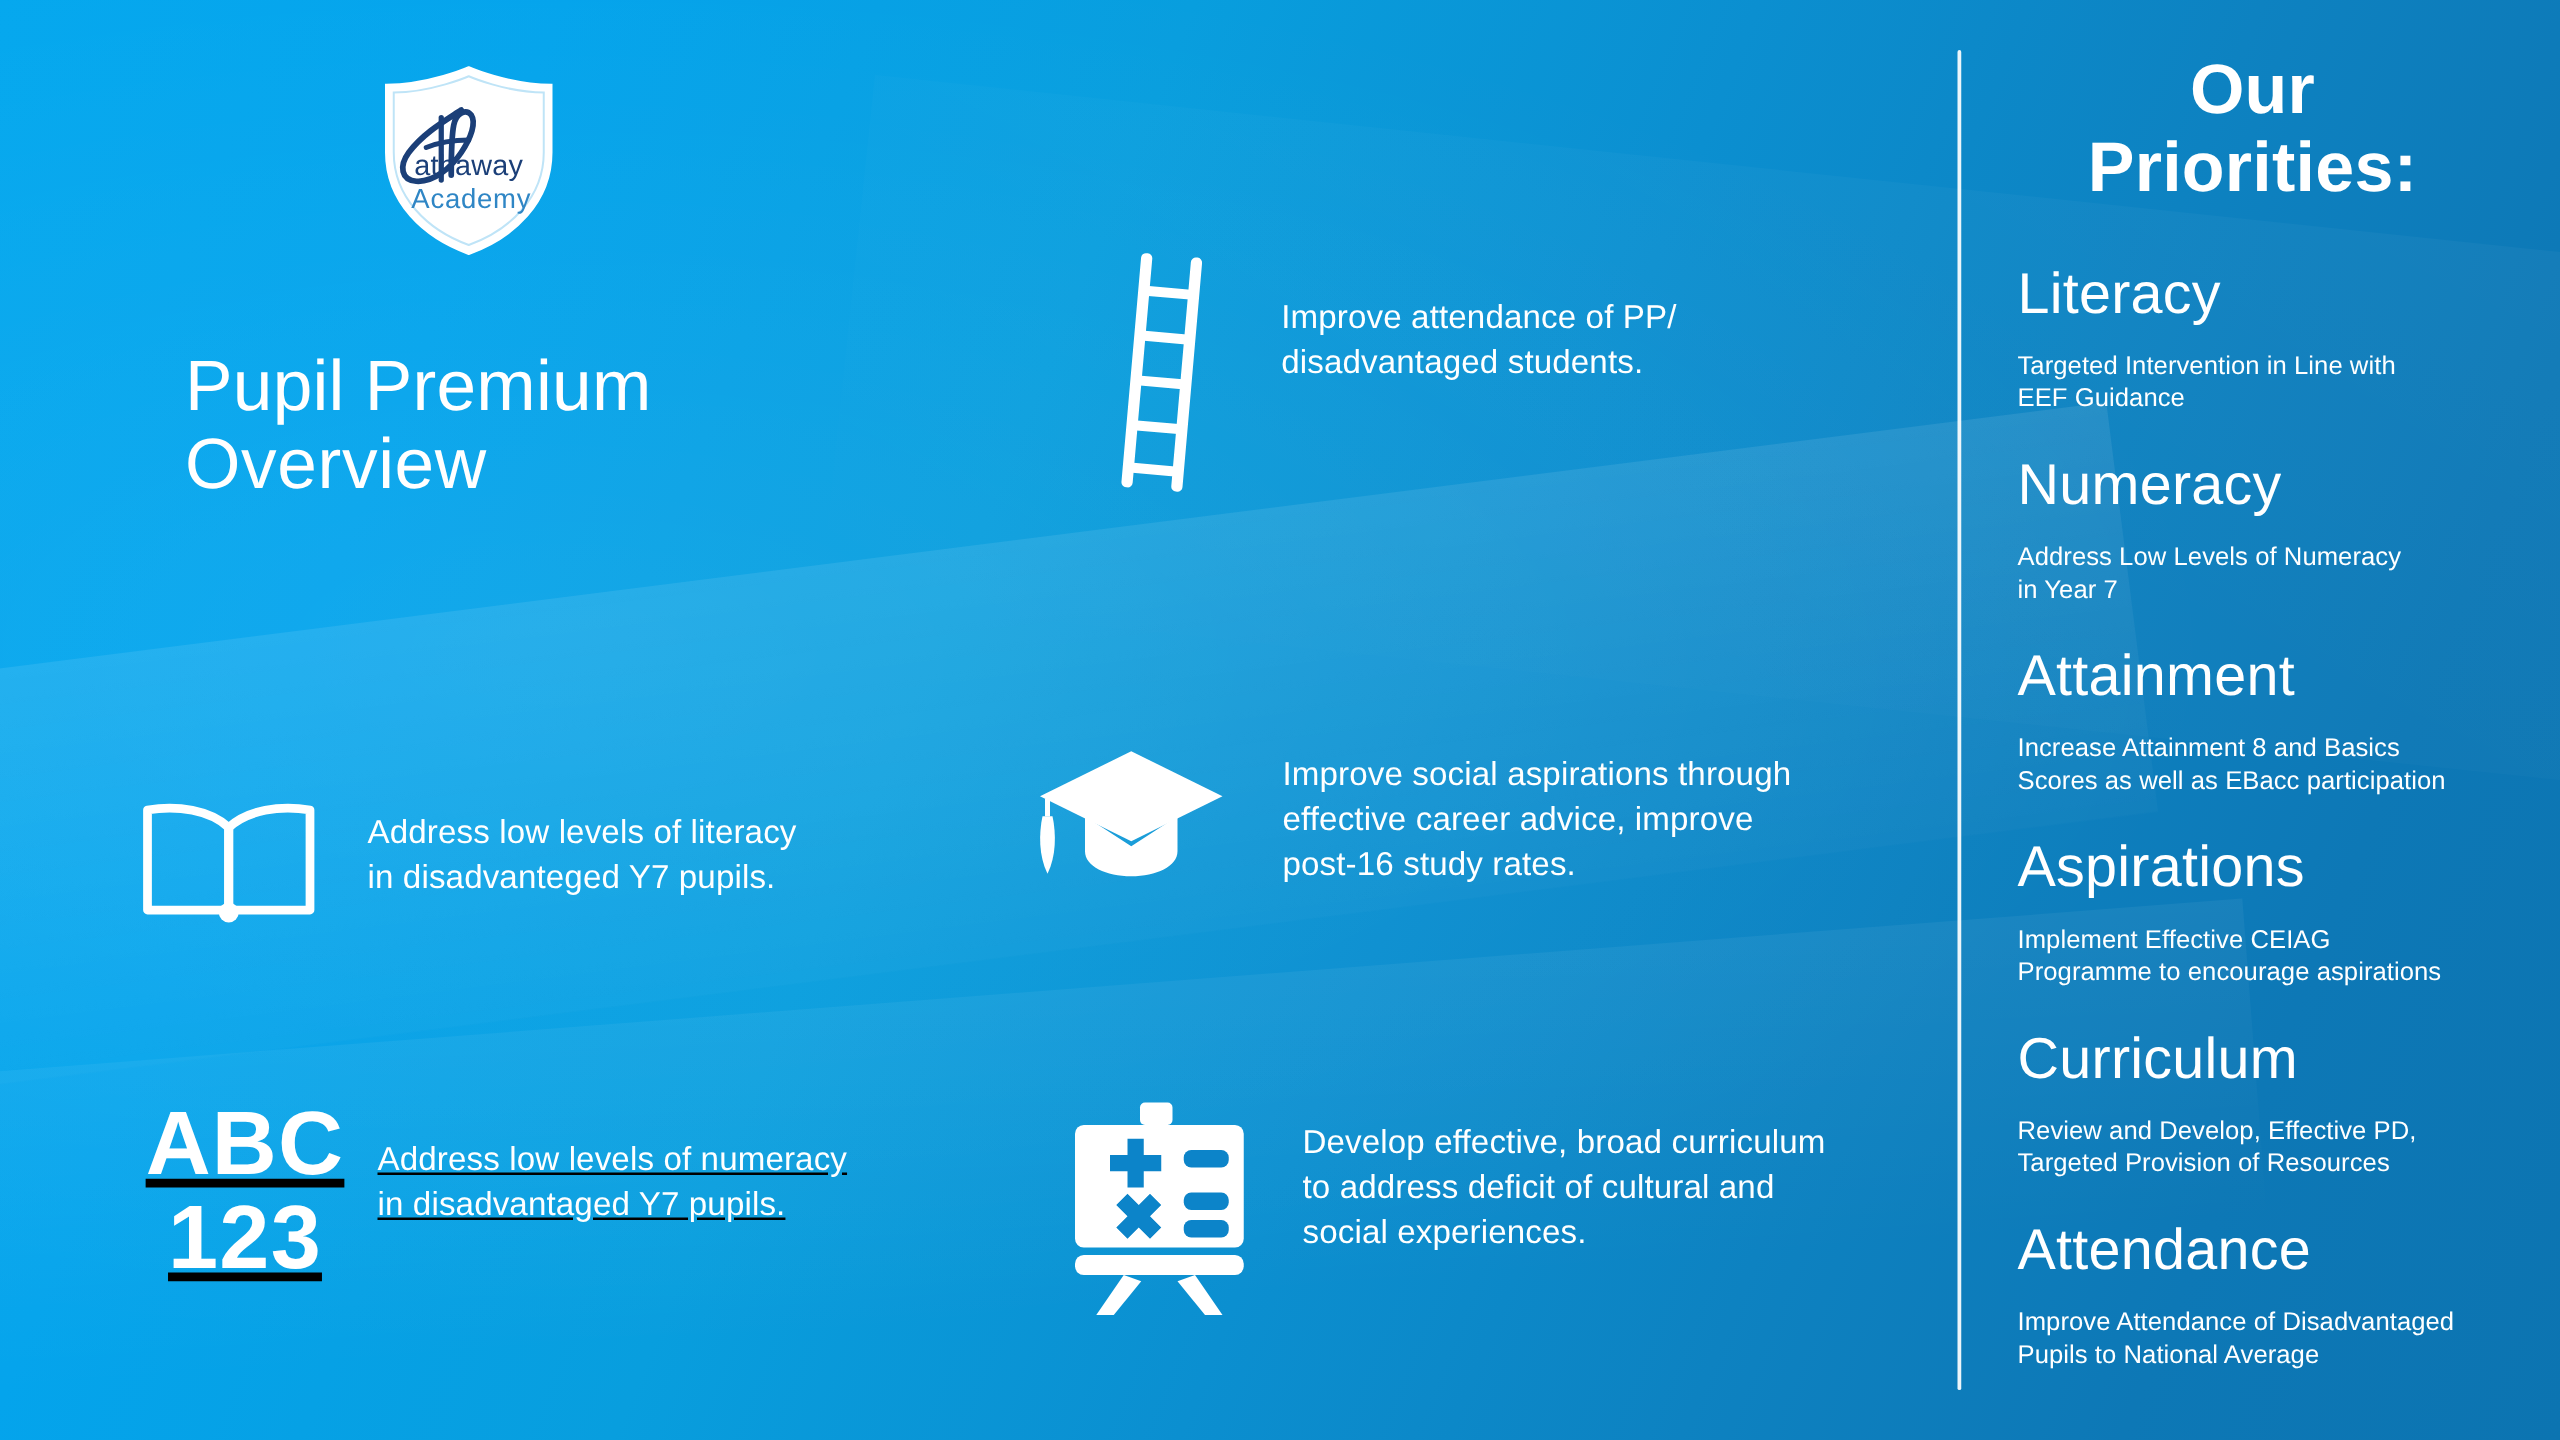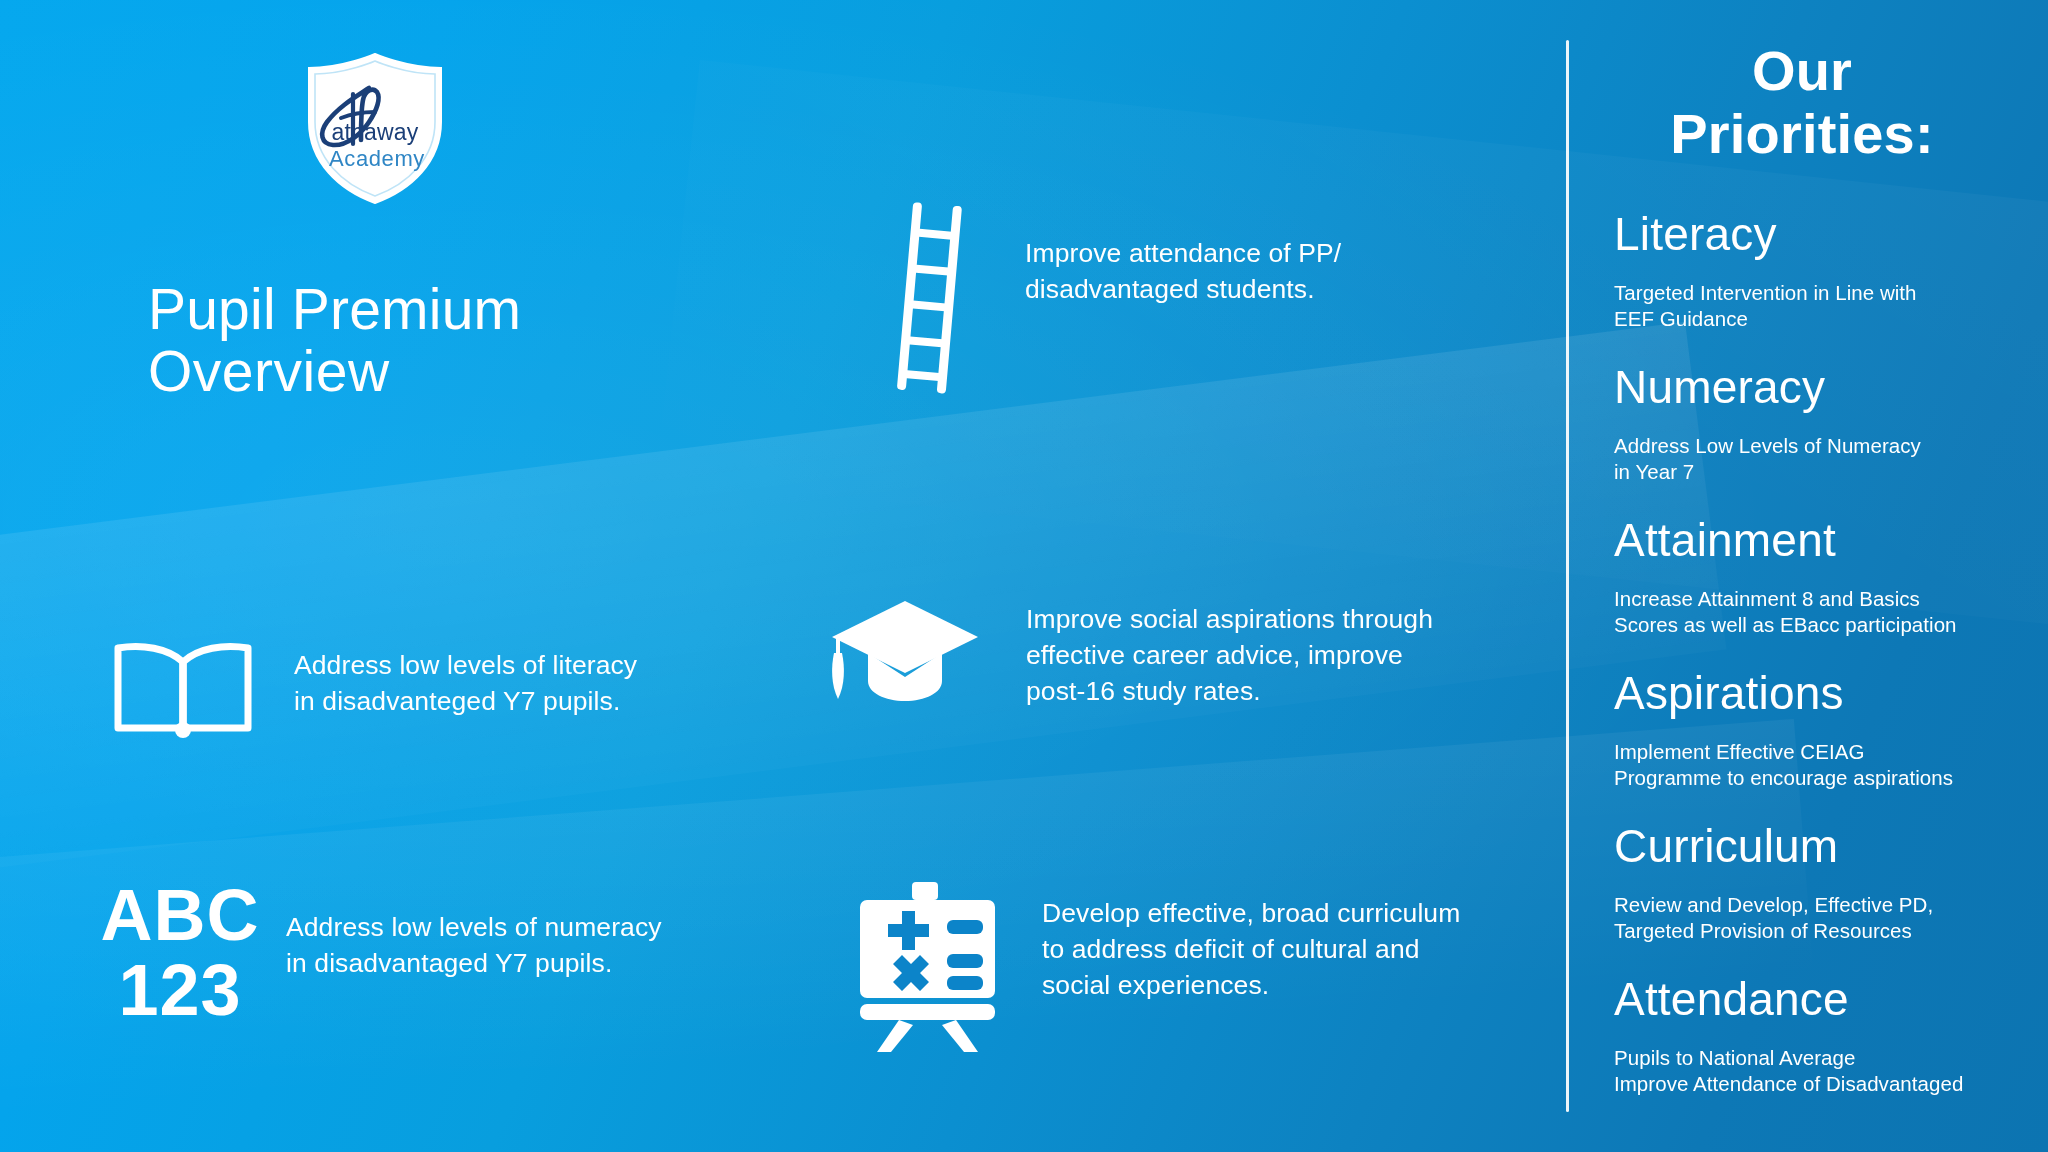--- a/index.html
+++ b/index.html
@@ -67,21 +67,21 @@
   .point .txt{
     color:#ffffff;font-size:26.5px;line-height:1.35;font-weight:400;
     letter-spacing:.1px;
   }
   .point .txt span{display:block;white-space:nowrap;}
 
   
   #p-literacy{left:108px;top:632px;}
   #p-literacy .txt{margin-left:36px;margin-top:16px;}
 
-  #p-numeracy{left:92px;top:878px;}
+  #p-numeracy{left:108px;top:878px;text-decoration:underline;}
   #abc-num{
     color:#fff;font-weight:700;font-size:72px;line-height:1.04;
     letter-spacing:1px;width:176px;text-align:center;
   }
   #p-numeracy .txt{margin-left:18px;margin-top:32px;}
 
   
   #p-attendance{left:895px;top:200px;}
   #p-attendance .txt{margin-left:60px;margin-top:36px;}
 
@@ -285,21 +285,21 @@
         <div class="prio-name">Curriculum</div>
         <div class="prio-desc">
           <span>Review and Develop, Effective PD,</span>
           <span>Targeted Provision of Resources</span>
         </div>
       </div>
 
       <div class="prio-item">
         <div class="prio-name">Attendance</div>
         <div class="prio-desc">
+          <span>Improve Attendance of Disadvantaged</span>
           <span>Pupils to National Average</span>
-          <span>Improve Attendance of Disadvantaged</span>
         </div>
       </div>
 
     </div>
   </div>
 
 </div>
 
 </body></html>

